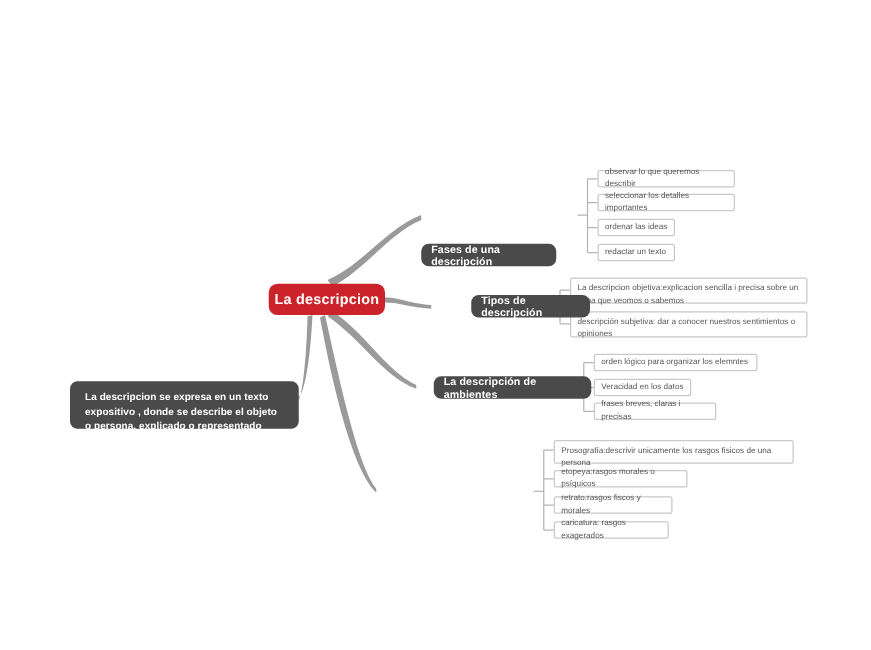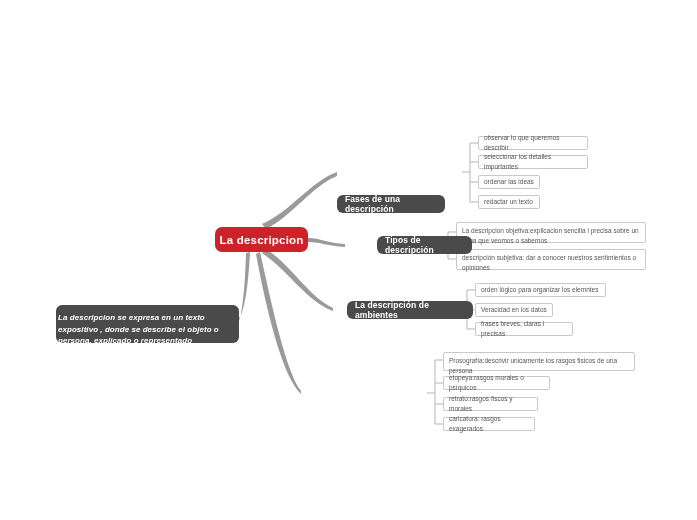--- a/index.html
+++ b/index.html
@@ -57,24 +57,23 @@
     z-index: 5;
   }
   
   .note-node {
     background: #4A4A4A;
     color: #ffffff;
     border-radius: 6px;
     font-weight: bold;
     font-size: 8px;
     line-height: 1.45;
-    padding: 7px 2px;
+    padding: 7px 12px;
     letter-spacing: 0.05px;
     z-index: 5;
-    font-style: italic;
   }
   
   .leaf-node {
     background: #ffffff;
     color: #555555;
     border: 1px solid #C9C9C9;
     border-radius: 2px;
     font-size: 6.5px;
     line-height: 1.5;
     padding: 3px 5px;

